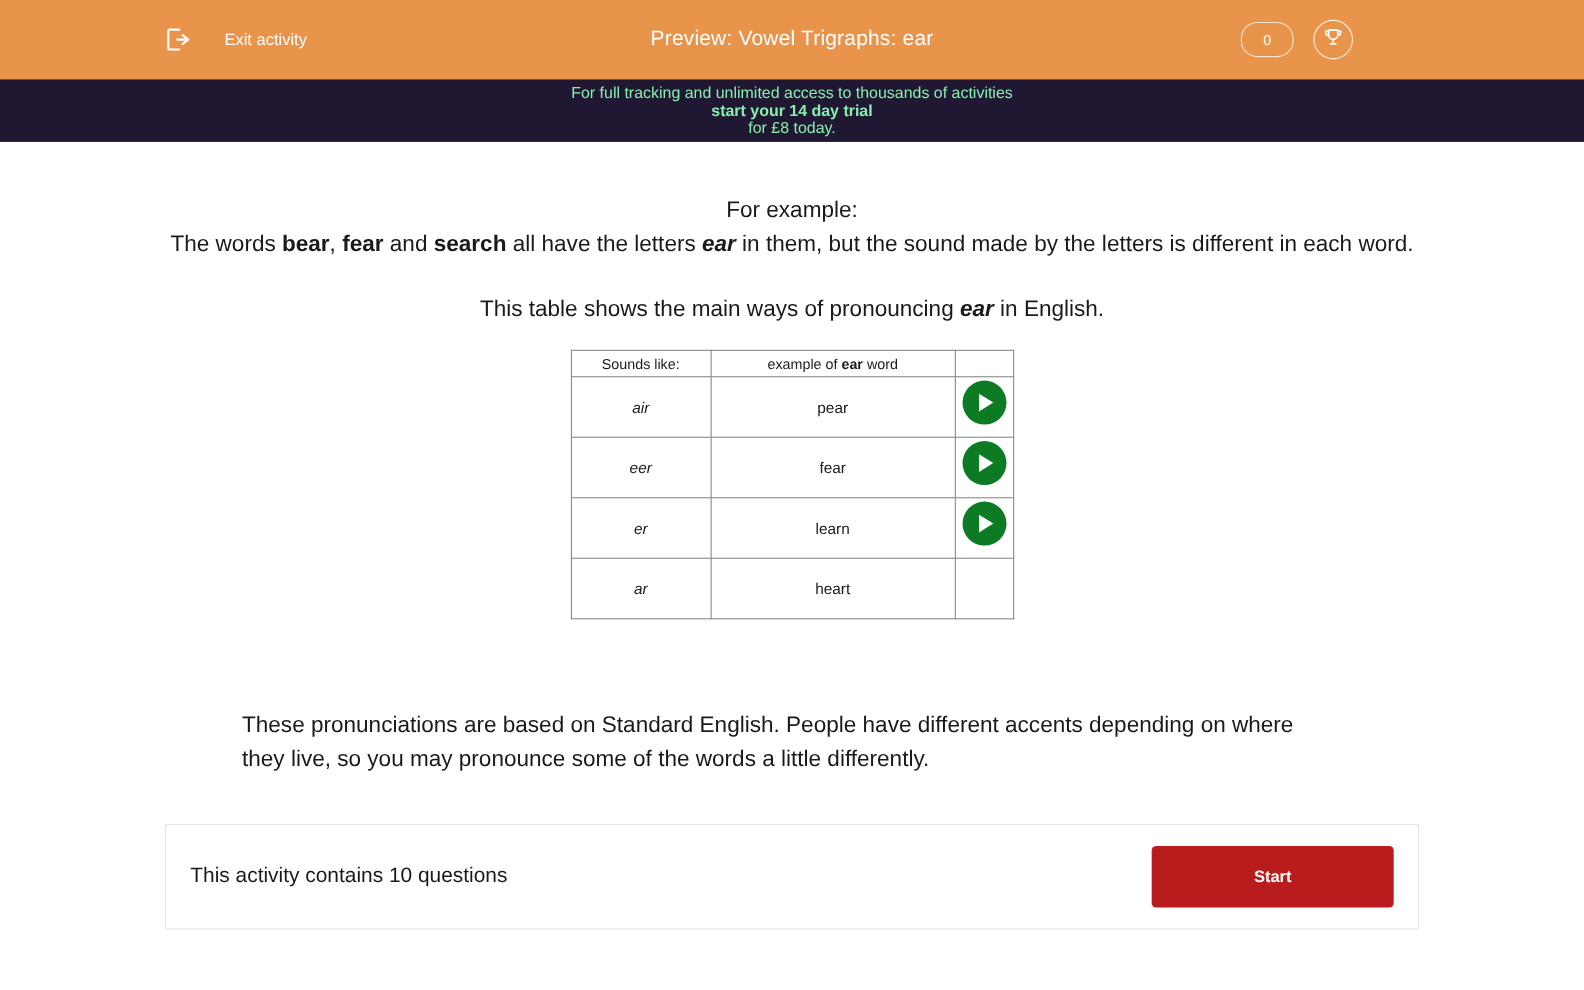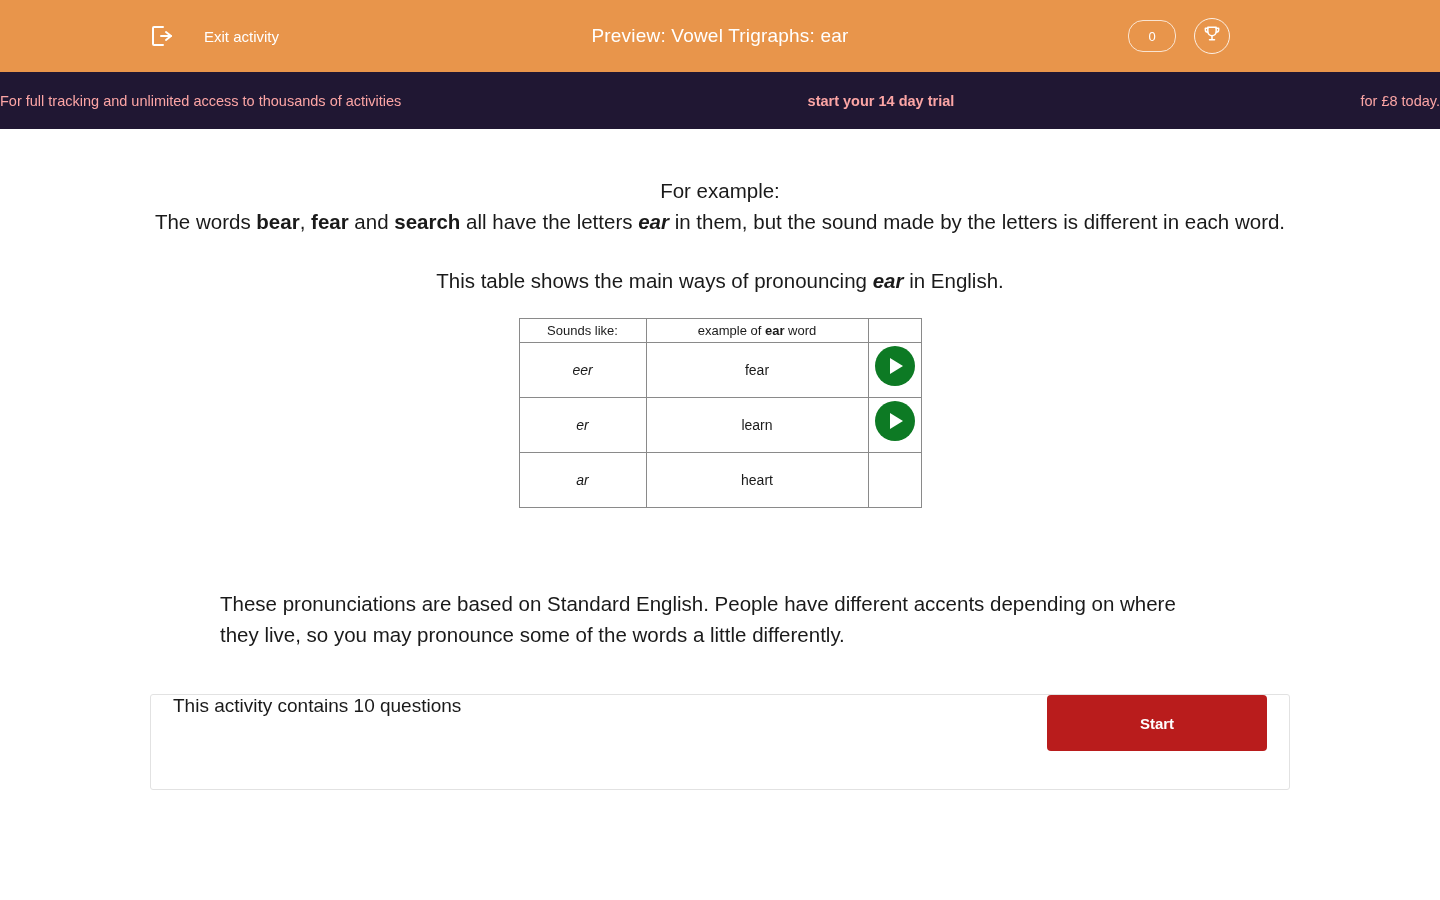--- a/index.html
+++ b/index.html
@@ -71,25 +71,26 @@
     display: flex;
     align-items: center;
     justify-content: center;
     cursor: pointer;
   }
 
   
   .promo {
     height: 57px;
     background: #201733;
-    color: #fca5a5;
-    display: flex;
-    align-items: center;
-    justify-content: space-between;
+    color: #86efac;
+    display: flex;
+    align-items: center;
+    justify-content: center;
     font-size: 14.5px;
+    flex-direction: column;
   }
   .promo b { font-weight: bold; }
 
   
   .content {
     padding-top: 46px;
     max-width: 1140px;
     margin: 0 auto;
   }
   .intro {
@@ -171,21 +172,21 @@
 
   
   .footer-card {
     margin: 44px auto 0;
     width: 1140px;
     box-sizing: border-box;
     border: 1px solid #e2e2e2;
     border-radius: 3px;
     height: 96px;
     display: flex;
-    align-items: flex-start;
+    align-items: center;
     justify-content: space-between;
     padding: 0 22px;
     background: #fff;
   }
   .question-count { font-size: 19px; color: #1a1a1a; }
   .start-button {
     background: #b91c1c;
     color: #ffffff;
     font-weight: bold;
     font-size: 15px;
@@ -255,20 +256,29 @@
     <table class="sounds">
       <thead>
         <tr>
           <th class="c-sound">Sounds like:</th>
           <th class="c-word"><span>example of </span><b>ear</b><span> word</span></th>
           <th class="c-play"></th>
         </tr>
       </thead>
       <tbody>
         <tr>
+          <td class="sound">air</td>
+          <td class="word">pear</td>
+          <td class="play">
+            <span class="play-btn">
+                <span class="tri"></span>
+              </span>
+          </td>
+        </tr>
+        <tr>
           <td class="sound">eer</td>
           <td class="word">fear</td>
           <td class="play">
             <span class="play-btn">
                 <span class="tri"></span>
               </span>
           </td>
         </tr>
         <tr>
           <td class="sound">er</td>

